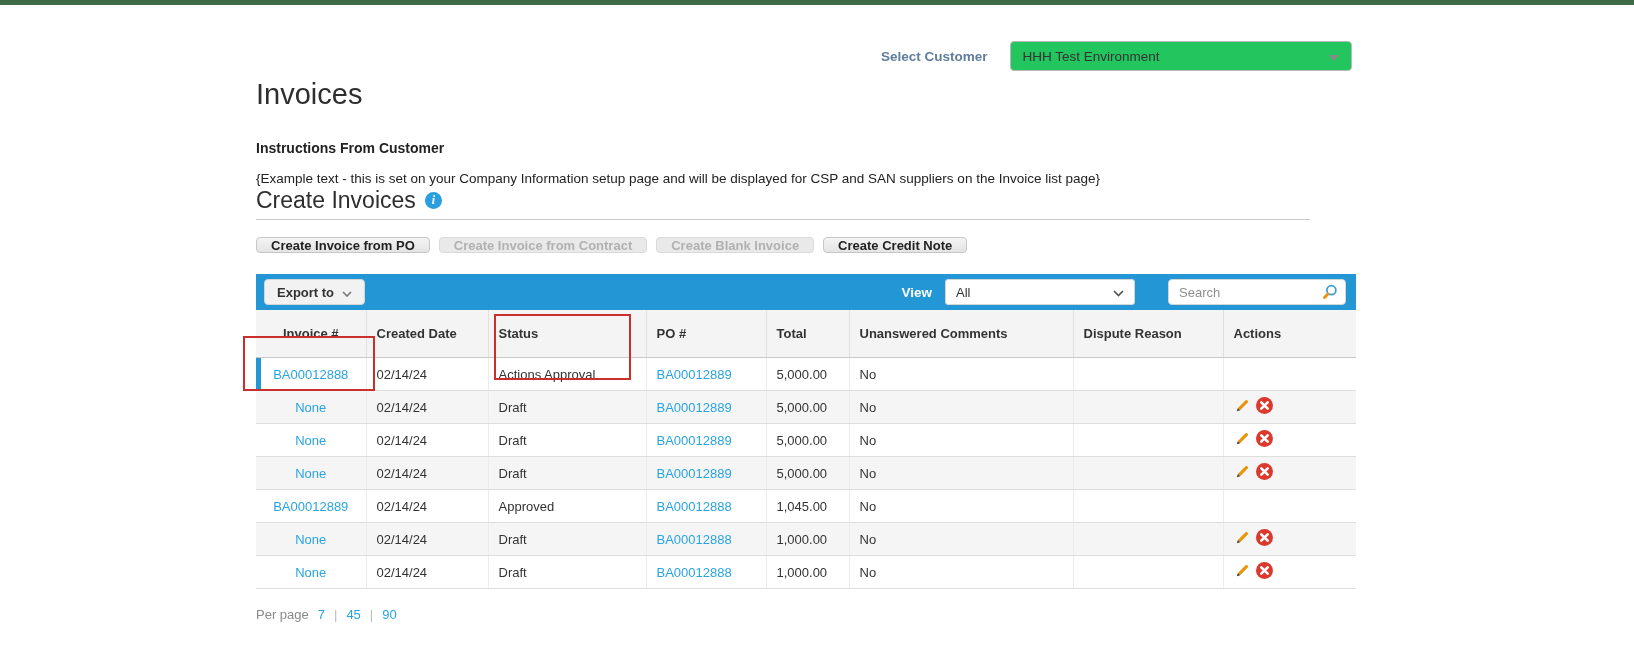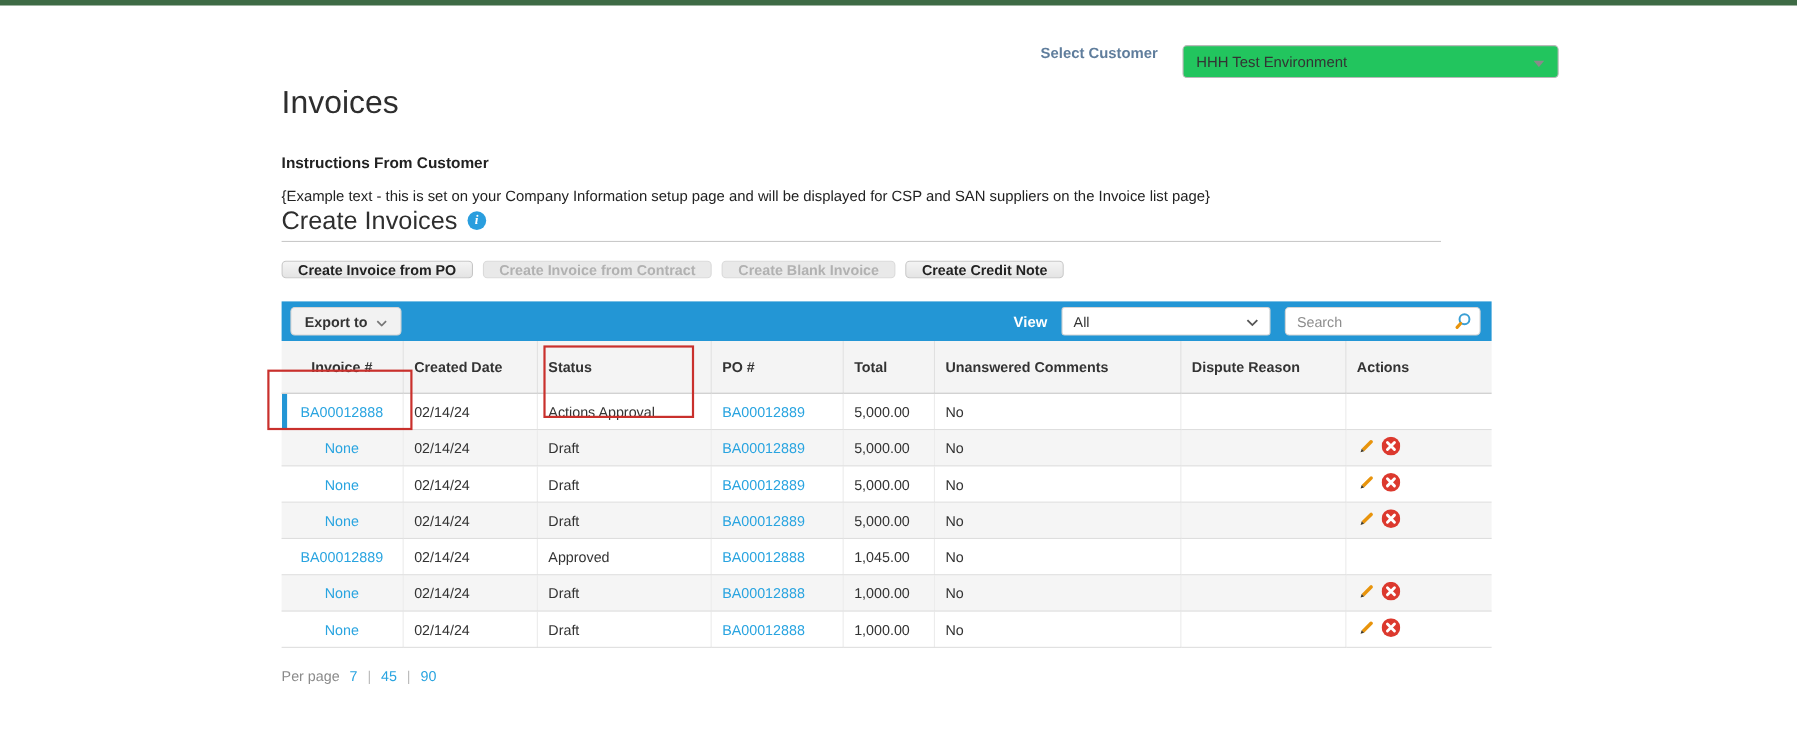--- a/index.html
+++ b/index.html
@@ -2,21 +2,21 @@
 <html><head>
 <meta charset="utf-8">
 <style>
   * { box-sizing: border-box; margin: 0; padding: 0; }
   html, body { width: 1634px; height: 672px; overflow: hidden; background: #ffffff;
     font-family: "Liberation Sans", "DejaVu Sans", sans-serif; color: #333; }
 
   .top-green-bar { position: absolute; top: 0; left: 0; width: 100%; height: 5px; background: #3e6b45; }
 
   
-  .customer-bar { position: absolute; top: 41px; left: 946px; display: flex; align-items: flex-start; gap: 22px; }
+  .customer-bar { position: absolute; top: 41px; left: 881px; display: flex; align-items: center; gap: 22px; }
   .customer-label { font-size: 13.5px; font-weight: bold; color: #5f7d9c; }
   .customer-dropdown { width: 342px; height: 30px; background: #22c55e; border: 1px solid #b9b9b9;
     border-radius: 4px; display: flex; align-items: center; justify-content: space-between;
     padding: 0 12px; font-size: 13.5px; color: #333; cursor: pointer; }
 
   
   .content { position: absolute; top: 76px; left: 256px; width: 1108px; }
   .page-title { font-size: 29px; font-weight: 300; color: #2e2e2e; line-height: 36px; margin-bottom: 28px; }
   .instructions-heading { font-size: 14px; font-weight: bold; color: #222; line-height: 17px; margin-bottom: 13px; }
   .instructions-text { font-size: 13.5px; color: #222; line-height: 17px; }
@@ -41,21 +41,21 @@
     justify-content: space-between; padding: 0 10px 0 8px; }
   .export-btn { height: 26px; padding: 0 12px; background: #f2f2f2; border: 1px solid #d5d5d5;
     border-radius: 4px; font-size: 13px; font-weight: bold; color: #333; display: inline-flex;
     align-items: center; gap: 8px; cursor: pointer; }
   .toolbar-right { display: flex; align-items: center; gap: 13px; }
   .view-label { color: #fff; font-weight: bold; font-size: 13.5px; }
   .view-select { width: 190px; height: 26px; background: #fff; border: 1px solid #d5d5d5; border-radius: 3px;
     display: flex; align-items: center; justify-content: space-between; padding: 0 10px;
     font-size: 13px; color: #333; cursor: pointer; }
   .search-box { width: 178px; height: 26px; background: #fff; border: 1px solid #d5d5d5; border-radius: 4px;
-    display: flex; align-items: center; padding: 0 6px 0 10px; }
+    display: flex; align-items: center; padding: 0 6px 0 10px; margin-left: 20px; }
   .search-box input { border: none; outline: none; flex: 1; font-size: 13px; color: #333; min-width: 0;
     font-family: "Liberation Sans", sans-serif; }
   .search-box input::placeholder { color: #8e8e8e; }
 
   table.invoice-table { width: 1100px; border-collapse: collapse; table-layout: fixed; font-size: 13px; }
   .invoice-table th { height: 34px; background: #f4f4f4; font-weight: bold; color: #333;
     text-align: left; padding: 16px 10px; border-bottom: 1px solid #c9c9c9; border-right: 1px solid #e0e0e0; }
   .invoice-table th:last-child { border-right: none; }
   .invoice-table td { height: 33px; padding: 0 10px; border-bottom: 1px solid #dedede;
     border-right: 1px solid #ececec; color: #333; background: #fff; }

